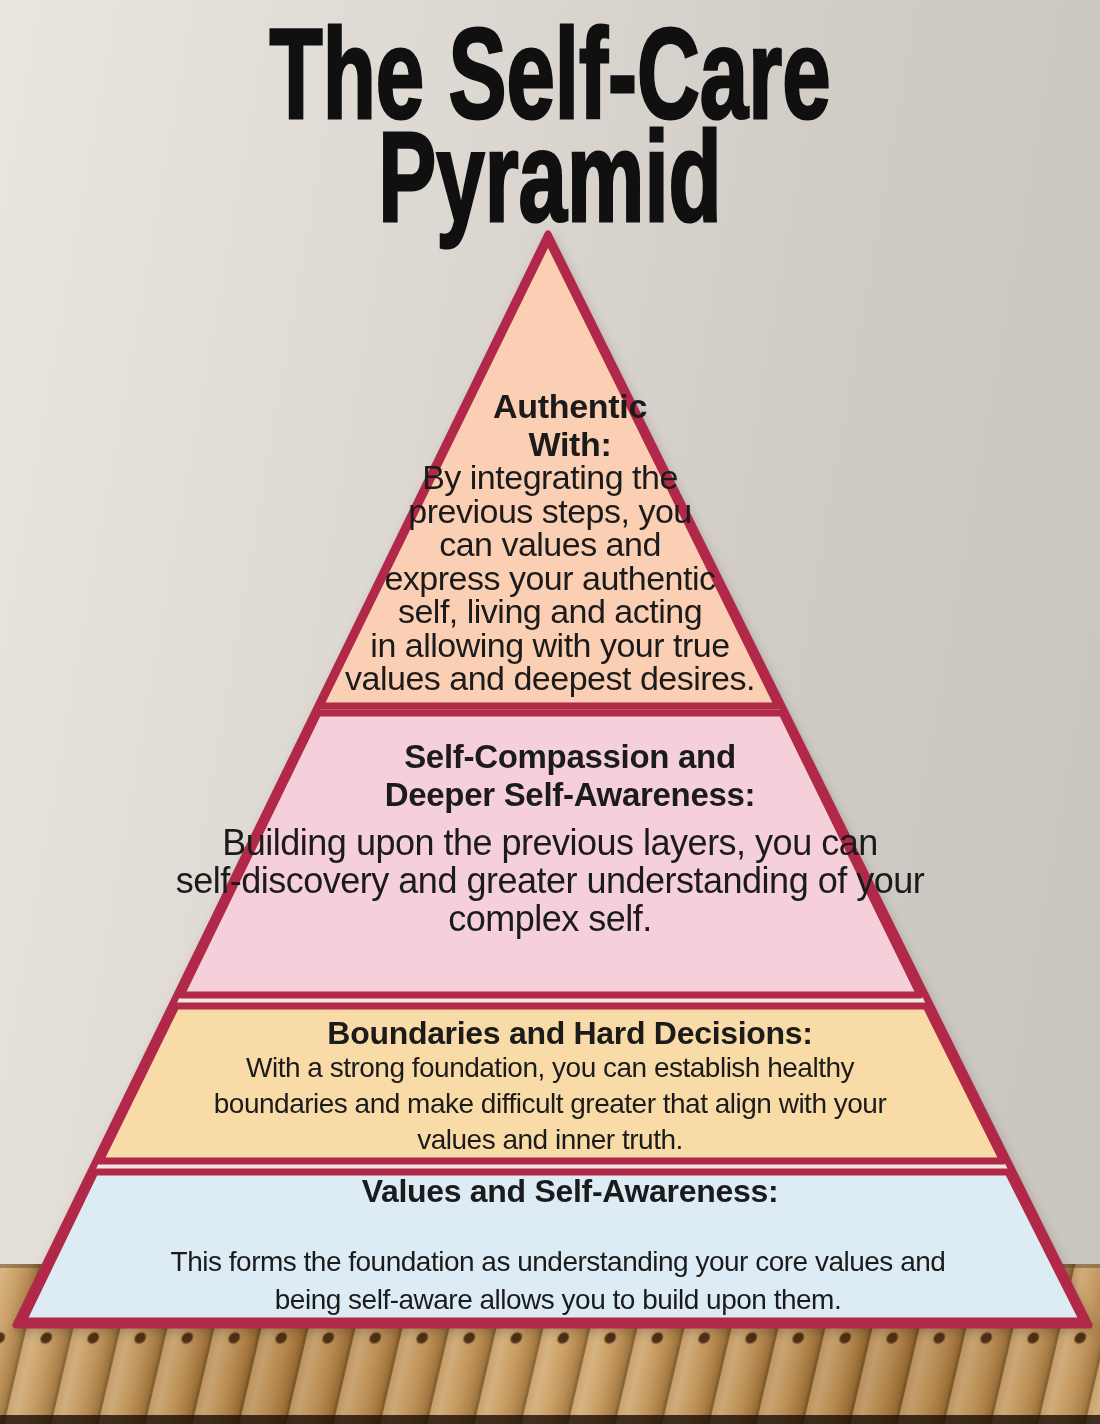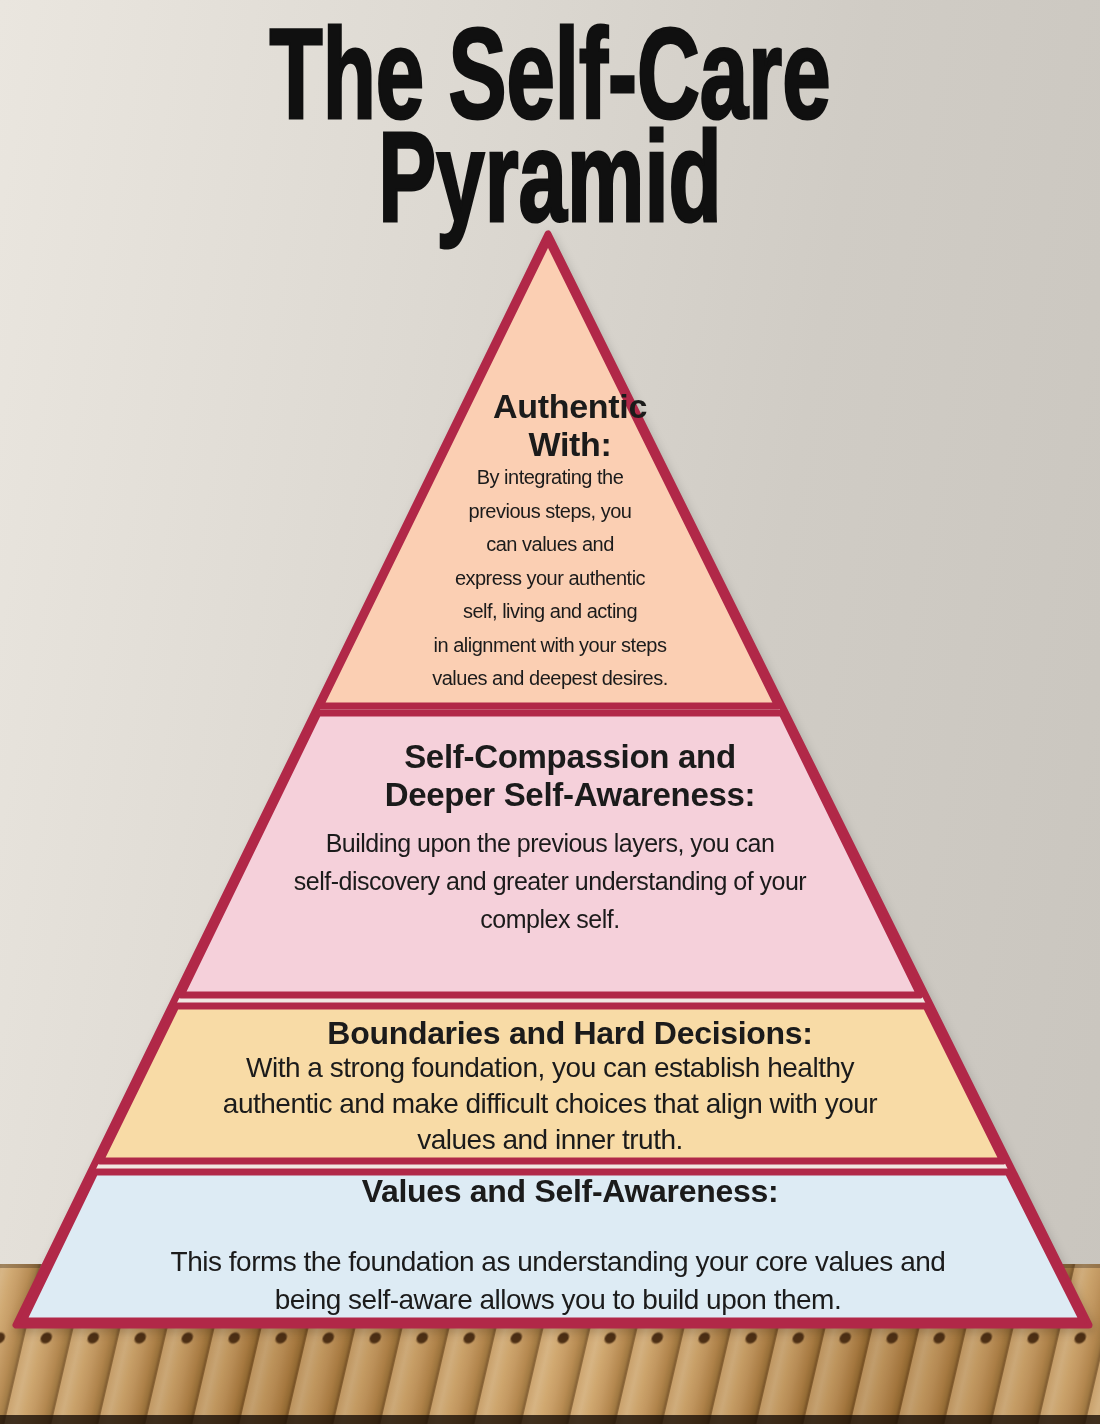--- a/index.html
+++ b/index.html
@@ -60,23 +60,23 @@
   .pyramid-svg polygon{stroke:#b12848;stroke-width:7;stroke-linejoin:round;}
   .pyramid-svg .backing{fill:#f1e7e2;stroke:#b12848;stroke-width:7;}
   
   .layer-text{
     position:absolute;left:0;right:0;
     text-align:center;color:#1b1b1b;z-index:6;
   }
   .layer-text .heading{font-weight:bold;letter-spacing:-0.3px;padding-left:40px;}
   .layer-text .body{letter-spacing:-0.5px;}
   .lt1 .heading{top:387px;font-size:34px;line-height:38px;}
-  .lt1 .body{top:461px;font-size:20px;line-height:33.5px;}
+  .lt1 .body{top:461px;font-size:34px;line-height:33.5px;}
   .lt2 .heading{top:738px;font-size:33px;line-height:38px;}
-  .lt2 .body{top:824px;font-size:25px;line-height:38px;}
+  .lt2 .body{top:824px;font-size:36px;line-height:38px;}
   .lt3 .heading{top:1015px;font-size:32px;line-height:36px;}
   .lt3 .body{top:1050px;font-size:28px;line-height:36px;}
   .lt4 .heading{top:1173px;font-size:32px;line-height:36px;}
   .lt4 .body{top:1243px;font-size:28px;line-height:38px;padding-left:16px;}
   .layer-text .heading,.layer-text .body{position:absolute;left:0;right:0;}
 </style>
 </head>
 <body>
 
 <div class="canvas">
@@ -104,21 +104,21 @@
     <div class="heading">
         <div>Authentic</div>
         <div>With:</div>
       </div>
     <div class="body">
         <div>By integrating the</div>
         <div>previous steps, you</div>
         <div>can values and</div>
         <div>express your authentic</div>
         <div>self, living and acting</div>
-        <div>in alignment with your steps</div>
+        <div>in allowing with your true</div>
         <div>values and deepest desires.</div>
       </div>
   </div>
 
   <div class="layer-text lt2">
     <div class="heading">
         <div>Self-Compassion and</div>
         <div>Deeper Self-Awareness:</div>
       </div>
     <div class="body">
@@ -127,21 +127,21 @@
         <div>complex self.</div>
       </div>
   </div>
 
   <div class="layer-text lt3">
     <div class="heading">
         <div>Boundaries and Hard Decisions:</div>
       </div>
     <div class="body">
         <div>With a strong foundation, you can establish healthy</div>
-        <div>authentic and make difficult choices that align with your</div>
+        <div>boundaries and make difficult greater that align with your</div>
         <div>values and inner truth.</div>
       </div>
   </div>
 
   <div class="layer-text lt4">
     <div class="heading">
         <div>Values and Self-Awareness:</div>
       </div>
     <div class="body">
         <div>This forms the foundation as understanding your core values and</div>

